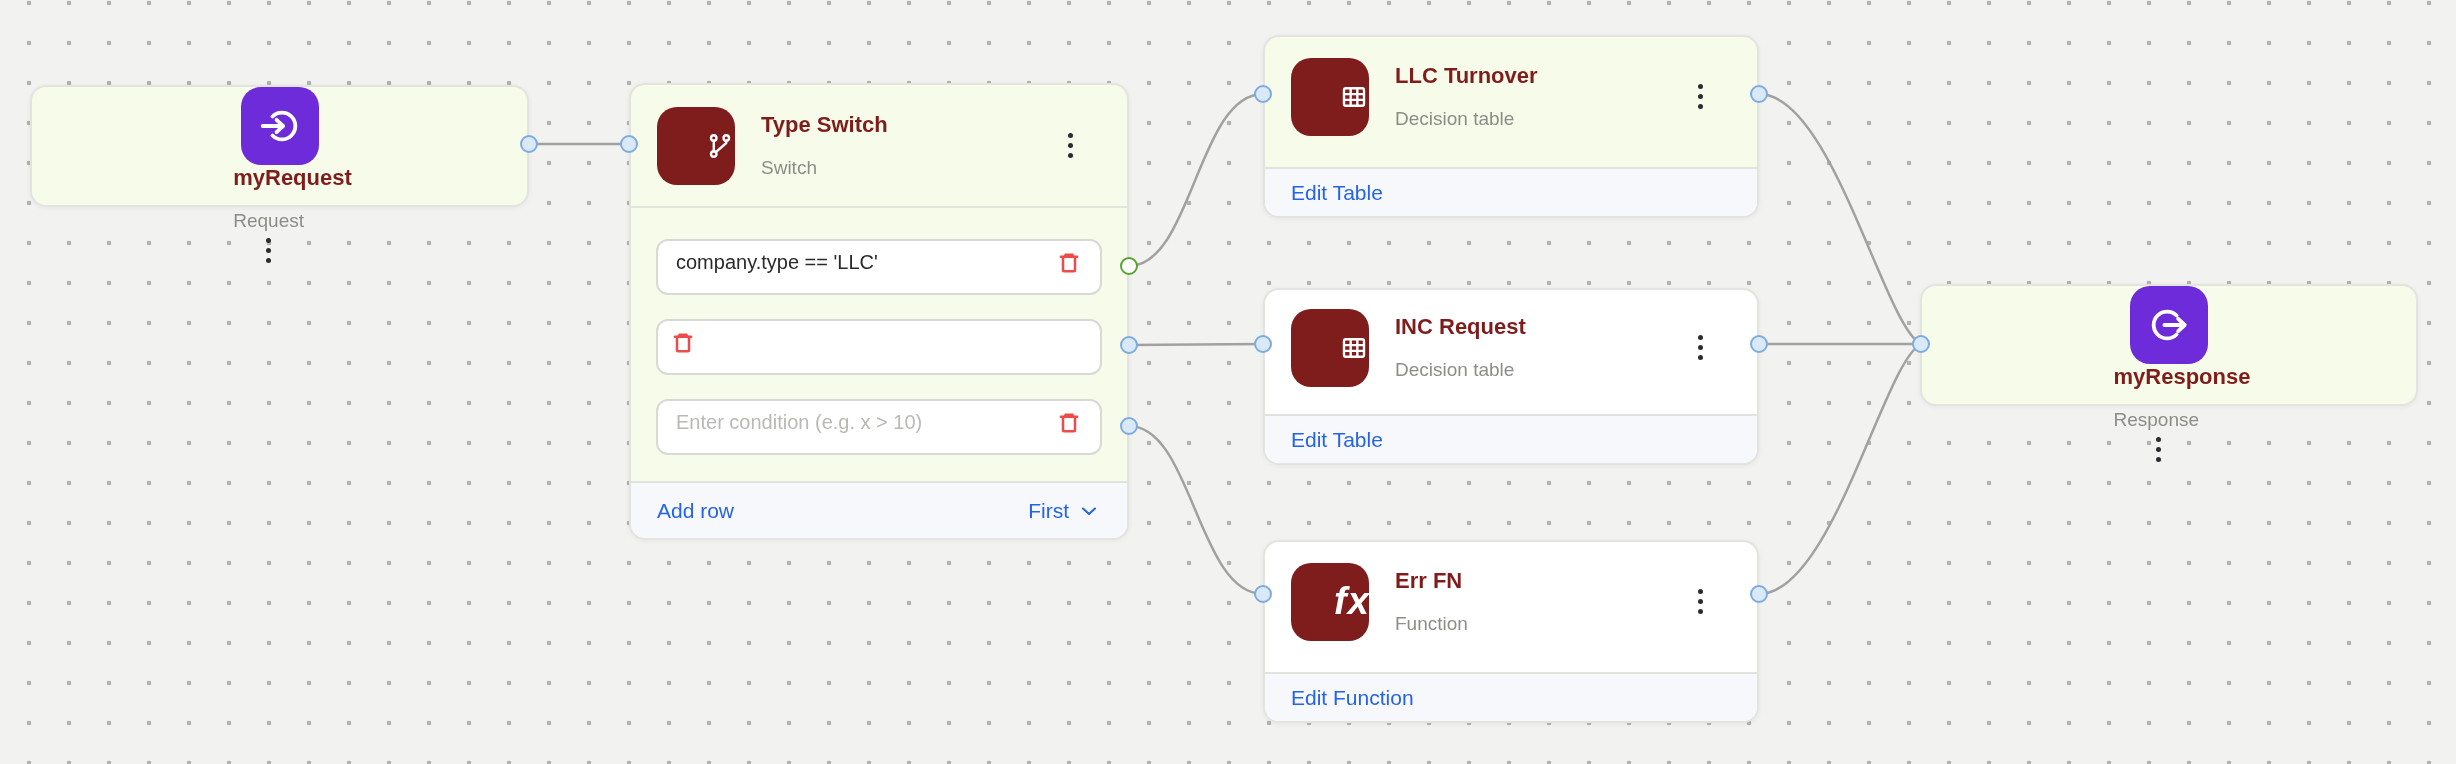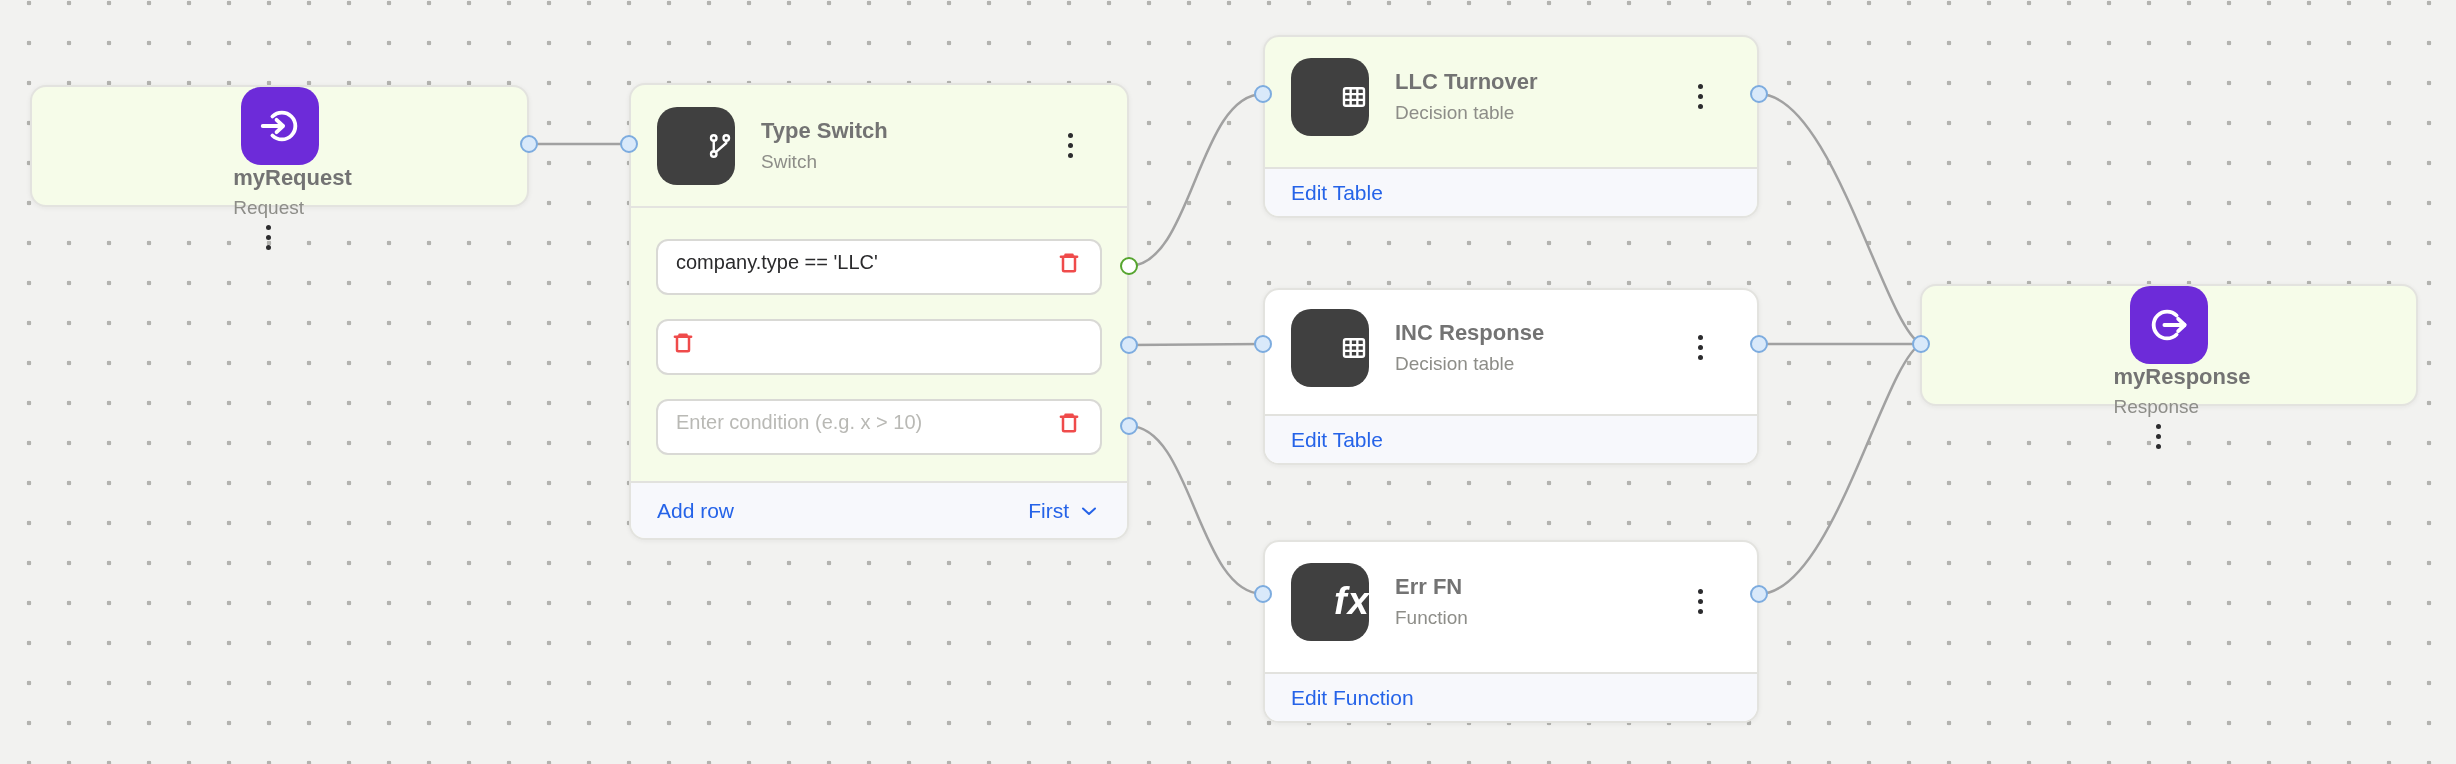--- a/index.html
+++ b/index.html
@@ -30,27 +30,27 @@
 
   .node-head { display: flex; align-items: center; padding: 0 26px; }
   .head-simple { height: 100%; flex-direction: column; }
   .node-head.bordered { border-bottom: 2px solid #e4e4e0; }
 
   .node-icon {
     width: 78px; height: 78px; border-radius: 20px;
     display: flex; align-items: center; justify-content: center;
     flex: none;
   }
-  .icon-blue   { background: #404040; padding-left: 48px; }
+  .icon-blue   { background: #7f1d1d; padding-left: 48px; }
   .icon-purple { background: #6d2bd9; }
   .fx-glyph { color: #fff; font-size: 38px; font-style: italic; font-weight: 600; letter-spacing: 1px; padding-right: 4px; }
 
   .node-titles { flex: 1; margin-left: 26px; min-width: 0; }
-  .node-title { font-size: 22px; font-weight: 600; color: #737373; line-height: 1.2; }
-  .node-sub   { font-size: 19px; color: #8d8d88; margin-top: 6px; }
+  .node-title { font-size: 22px; font-weight: 600; color: #7f1d1d; line-height: 1.2; }
+  .node-sub   { font-size: 19px; color: #8d8d88; margin-top: 19px; }
 
   .kebab {
     background: none; border: none; cursor: pointer;
     display: flex; flex-direction: column; gap: 5px; align-items: center;
     padding: 6px; margin-right: 22px;
   }
   .kebab i { width: 5px; height: 5px; border-radius: 50%; background: #2c2c2e; }
 
   
   .switch-body { padding: 31px 25px 29px 25px; display: flex; flex-direction: column; gap: 24px; }
@@ -219,21 +219,21 @@
 
   <div class="node" style="left:1263px; top:288px; width:496px; height:177px;">
     <div class="node-head" style="height:115px;">
       <div class="node-icon icon-blue">
         <svg width="46" height="46" viewBox="0 0 24 24" fill="none" stroke="#ffffff" stroke-width="1.9" stroke-linejoin="round">
           <rect x="4" y="5" width="16" height="14" rx="1.5"></rect>
           <path d="M9.33 5 V19 M14.67 5 V19 M4 9.67 H20 M4 14.33 H20"></path>
         </svg>
       </div>
       <div class="node-titles">
-        <div class="node-title">INC Response</div>
+        <div class="node-title">INC Request</div>
         <div class="node-sub">Decision table</div>
       </div>
       <button class="kebab">
           <i></i>
           <i></i>
           <i></i>
         </button>
     </div>
     <div class="node-footer action-footer">
       <button class="link">Edit Table</button>

